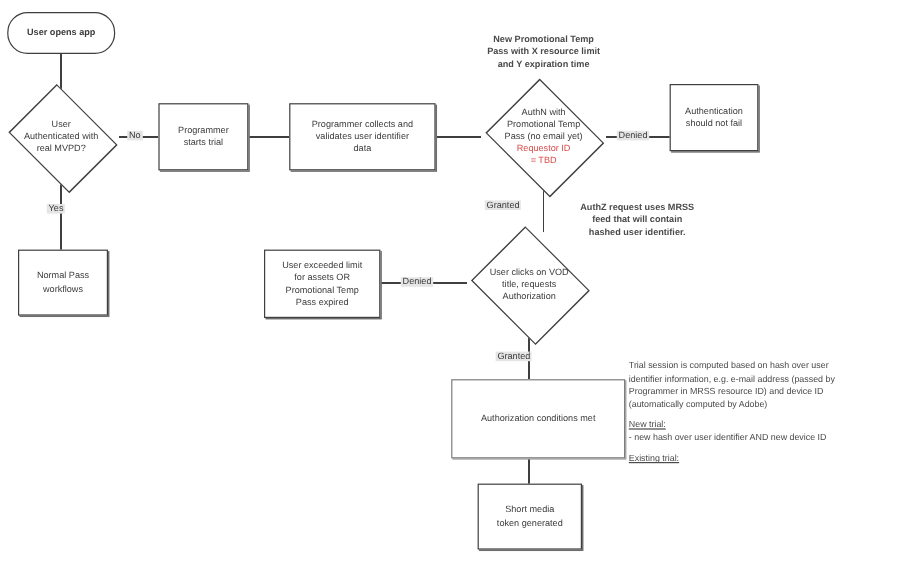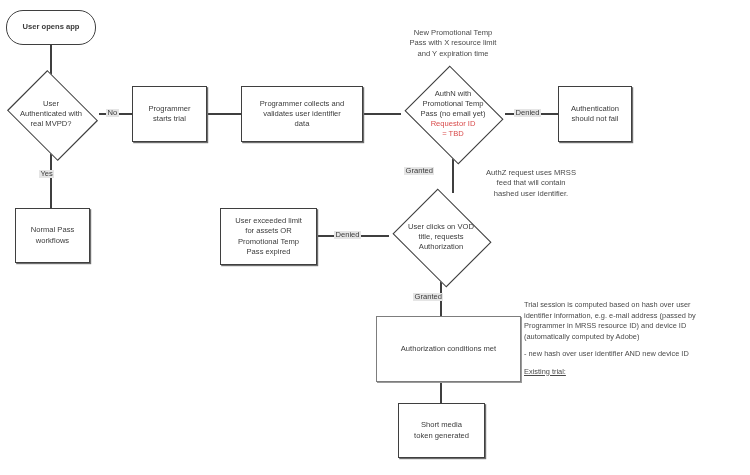--- a/index.html
+++ b/index.html
@@ -81,21 +81,21 @@
 
   
   .anno {
     position: absolute;
     color: #4a4a4a;
     font-size: 7.6px;
     line-height: 1.35;
     z-index: 3;
     white-space: pre-line;
   }
-  .anno.center { text-align: center; }
+  .anno.center { text-align: center; font-weight: bold; }
 
   .edge-label {
     position: absolute;
     color: #3b3b3b;
     font-size: 7.6px;
     line-height: 1;
     background: #e5e5e5;
     padding: 0 1.5px;
     z-index: 4;
     white-space: nowrap;
@@ -184,21 +184,21 @@
                 transform: rotate(45deg) scale(1.19, 1.0);"></div>
     <div class="dlabel">
       <div>AuthN with</div>
       <div>Promotional Temp</div>
       <div>Pass (no email yet)</div>
       <div class="red">Requestor ID</div>
       <div class="red">= TBD</div>
     </div>
   </div>
 
-  <div class="node box" style="left:558px; top:86px; width:74px; height:56px;">
+  <div class="node box" style="left:558px; top:70px; width:74px; height:56px;">
     <span class="inner">
       <span>Authentication</span><br>
       <span>should not fail</span>
     </span>
   </div>
 
   <div class="node box" style="left:220px; top:208px; width:97px; height:57px;">
     <span class="inner">
       <span>User exceeded limit</span><br>
       <span>for assets OR</span><br>
@@ -246,17 +246,18 @@
 
   <div class="anno center" style="left:458px; top:168px; width:146px;">AuthZ request uses MRSS
 feed that will contain
 hashed user identifier.</div>
 
   <div class="note-block" style="left:524px; top:300px;">
     <p class="para">Trial session is computed based on hash over user
  identifier information, e.g. e-mail address (passed by
 Programmer in MRSS resource ID) and device ID
  (automatically computed by Adobe)</p>
+    <p class="hdr">New trial:</p>
     <p class="lines">- new hash over user identifier AND new device ID</p>
     <p class="hdr">Existing trial:</p>
   </div>
 
 </div>
 
 </body></html>

